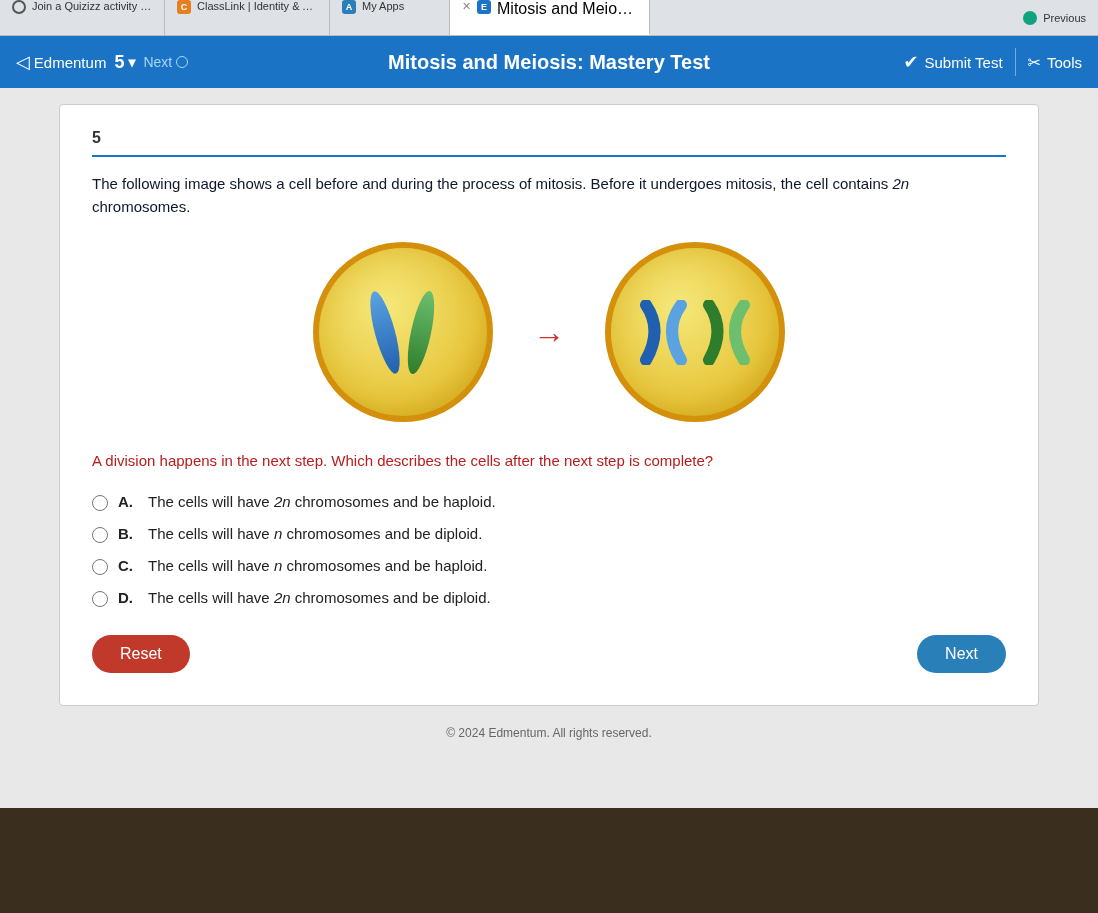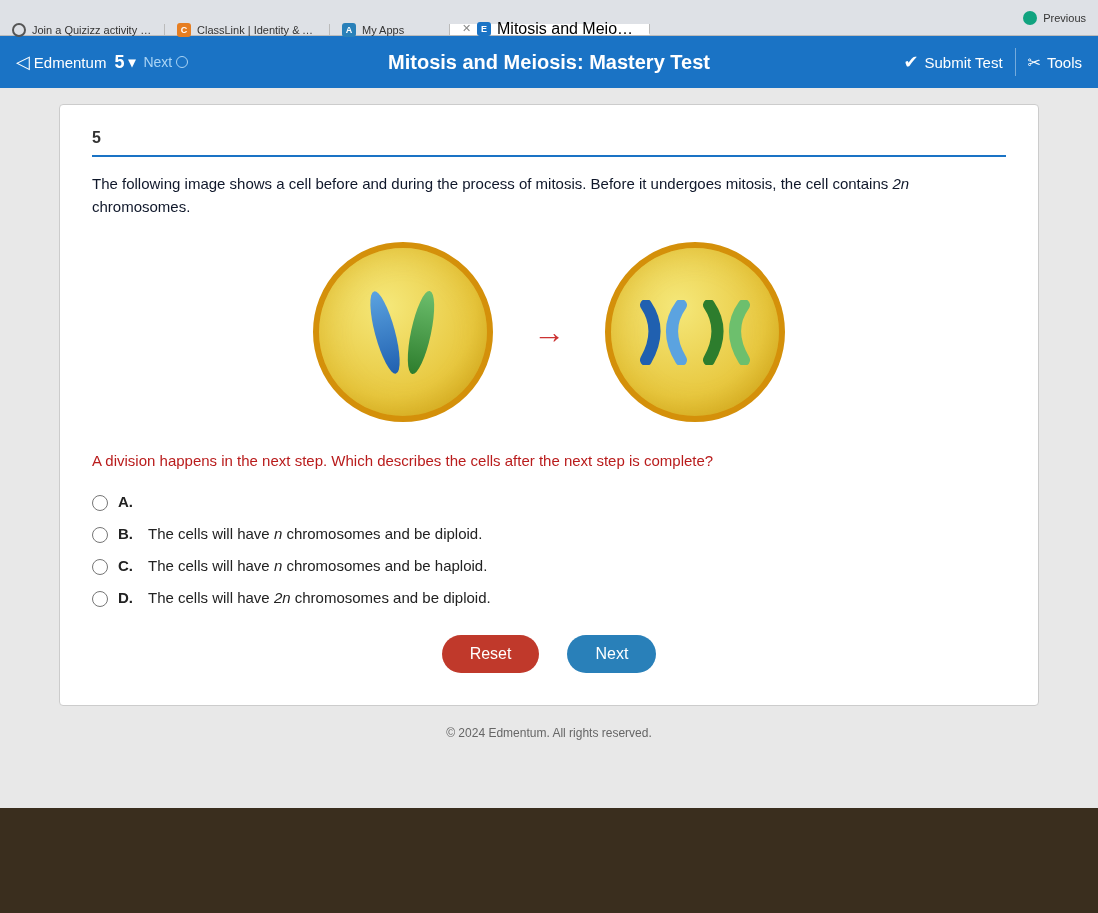--- a/index.html
+++ b/index.html
@@ -14,31 +14,29 @@
     
     .browser-tabs {
       display: flex;
       align-items: stretch;
       background: #dee1e6;
       height: 36px;
       border-bottom: 1px solid #bbb;
     }
     .tab {
       display: flex;
-      align-items: center;
       padding: 0 12px;
       font-size: 12px;
       color: #333;
       background: #dee1e6;
       border-right: 1px solid #bbb;
       gap: 6px;
       min-width: 120px;
       max-width: 200px;
       cursor: pointer;
-      margin-top: 24px;
     }
     .tab.active {
       background: #fff;
       border-bottom: 2px solid #fff;
       color: #000;
     }
     .tab-icon {
       width: 14px;
       height: 14px;
       display: inline-flex;
@@ -248,21 +246,21 @@
       font-weight: 600;
       min-width: 20px;
     }
     .option-text em {
       font-style: italic;
     }
 
     
     .action-buttons {
       display: flex;
-      justify-content: center;
+      justify-content: space-between;
       gap: 28px;
       margin-top: 8px;
     }
     .btn-reset {
       background: #c0392b;
       color: #fff;
       border: none;
       border-radius: 24px;
       padding: 10px 28px;
       font-size: 16px;
@@ -388,20 +386,21 @@
     </div>
 
     <p class="sub-question">
       A division happens in the next step. Which describes the cells after the next step is complete?
     </p>
 
     <ul class="options-list">
       <li class="option-item">
         <input type="radio" name="answer" value="A" style="">
         <span class="option-letter">A.</span>
+        <span class="option-text">The cells will have <em>2n</em> chromosomes and be haploid.</span>
       </li>
       <li class="option-item">
         <input type="radio" name="answer" value="B" style="">
         <span class="option-letter">B.</span>
         <span class="option-text">The cells will have <em>n</em> chromosomes and be diploid.</span>
       </li>
       <li class="option-item">
         <input type="radio" name="answer" value="C" style="">
         <span class="option-letter">C.</span>
         <span class="option-text">The cells will have <em>n</em> chromosomes and be haploid.</span>

